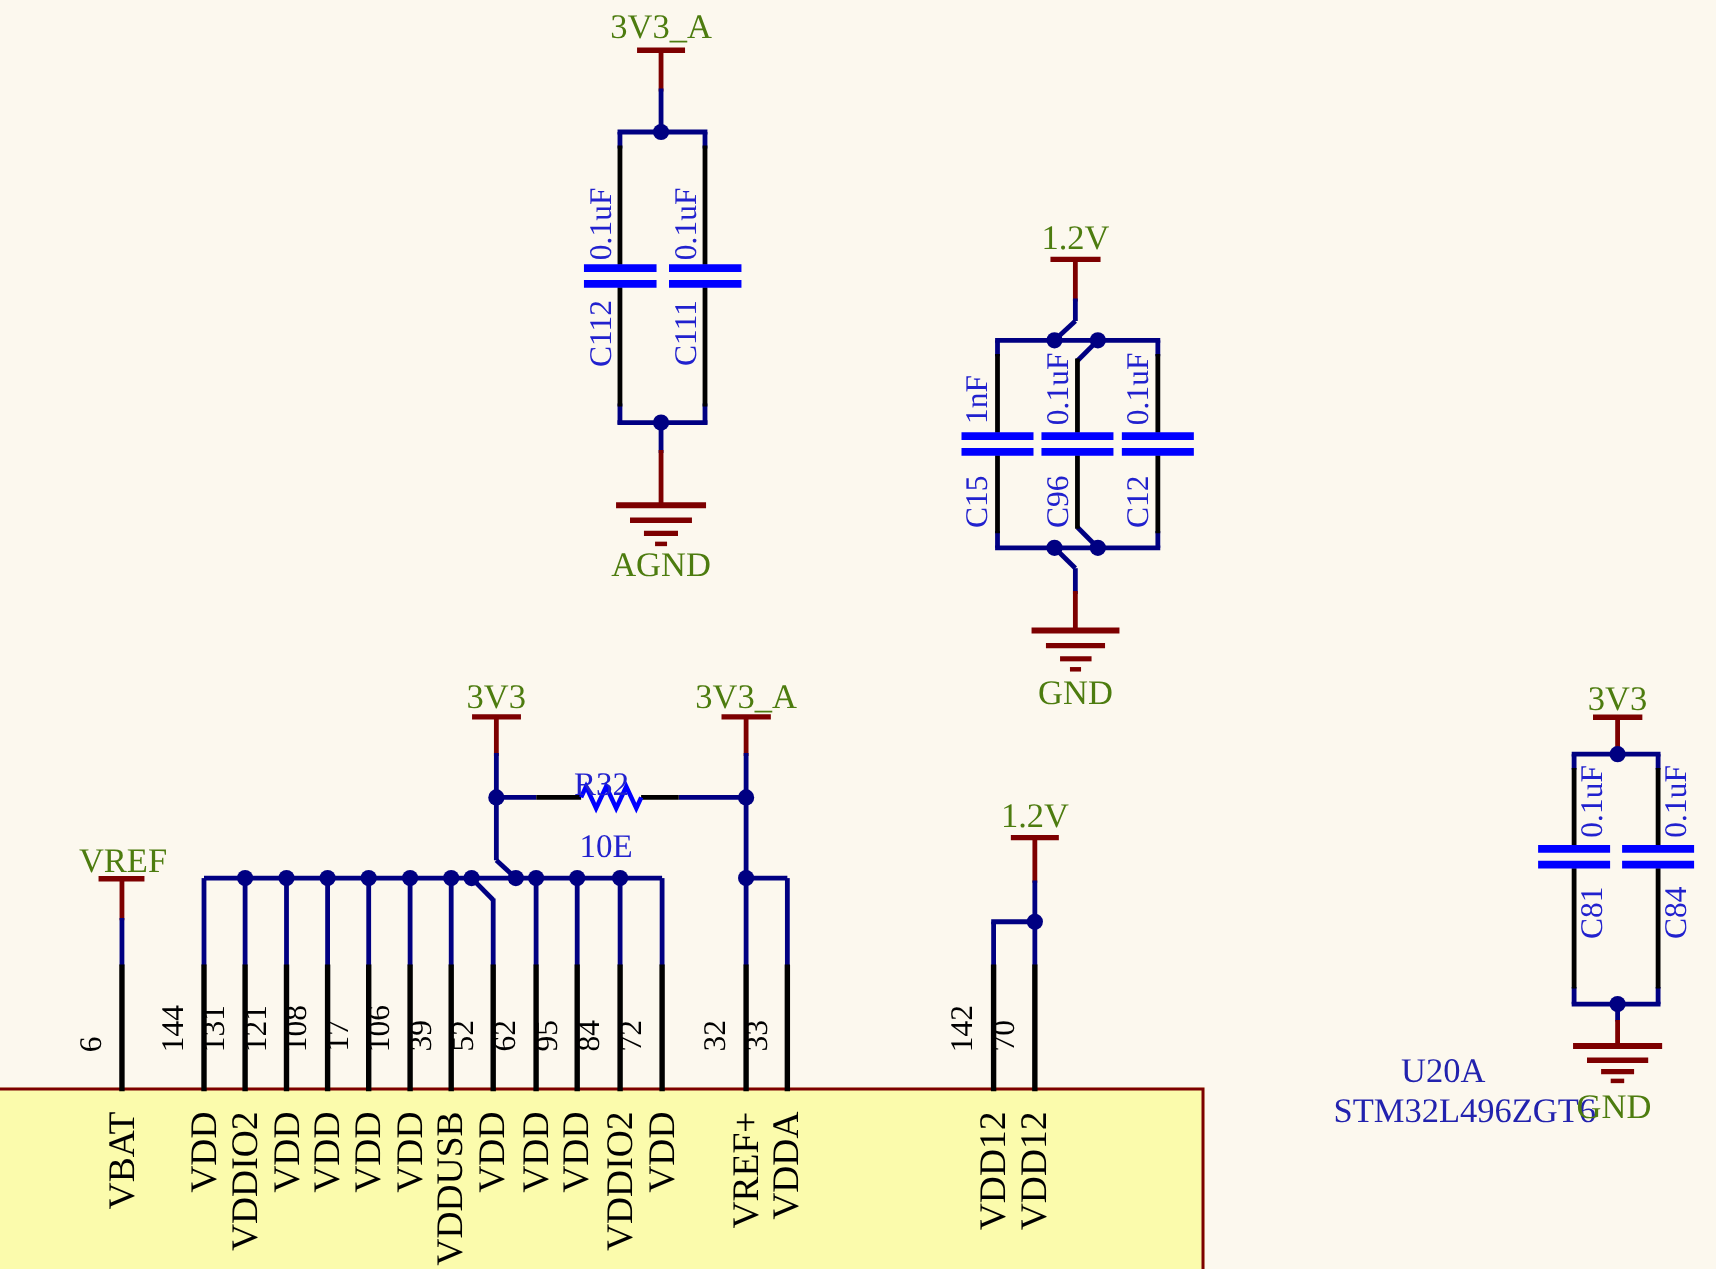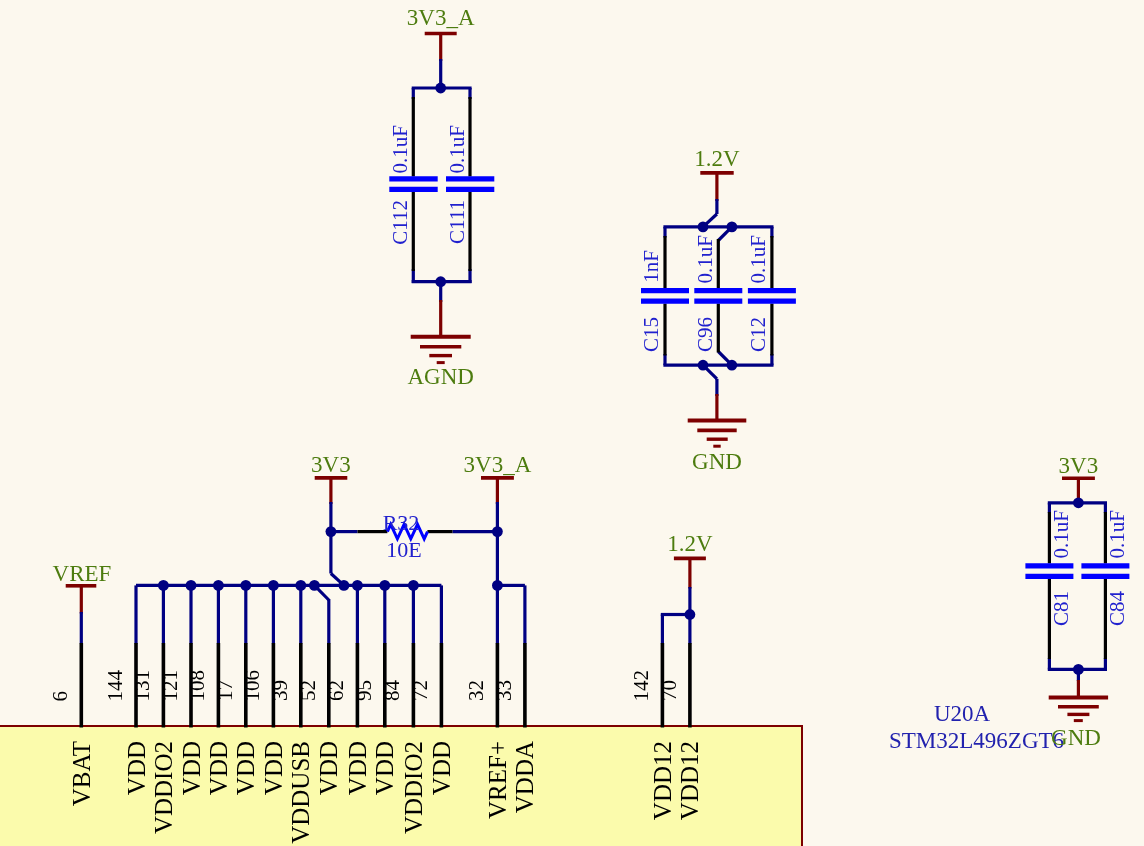--- a/index.html
+++ b/index.html
@@ -266,21 +266,21 @@
   <div class="lbl power" style="left:717px;top:159px">1.2V</div>
   <div class="lbl power" style="left:330.9px;top:465px">3V3</div>
   <div class="lbl power" style="left:497.4px;top:465px">3V3_A</div>
   <div class="lbl power" style="left:82px;top:574px">VREF</div>
   <div class="lbl power" style="left:690px;top:544px">1.2V</div>
   <div class="lbl power" style="left:1078.4px;top:466px">3V3</div>
   <div class="lbl power" style="left:440.7px;top:377px">AGND</div>
   <div class="lbl power" style="left:717px;top:462px">GND</div>
 
   <div class="lbl bluetxt" style="left:401px;top:523px">R32</div>
-  <div class="lbl bluetxt" style="left:404px;top:550px">10E</div>
+  <div class="lbl bluetxt" style="left:404px;top:564px">10E</div>
 
   <div class="vtxt caplbl" style="left:389.8px;bottom:673px">0.1uF</div>
   <div class="vtxt caplbl" style="left:389.8px;top:200px">C112</div>
   <div class="vtxt caplbl" style="left:446.5px;bottom:673px">0.1uF</div>
   <div class="vtxt caplbl" style="left:446.5px;top:200px">C111</div>
   <div class="vtxt caplbl" style="left:641.2px;bottom:563px">1nF</div>
   <div class="vtxt caplbl" style="left:641.2px;top:317px">C15</div>
   <div class="vtxt caplbl" style="left:694.8px;bottom:563px">0.1uF</div>
   <div class="vtxt caplbl" style="left:694.8px;top:317px">C96</div>
   <div class="vtxt caplbl" style="left:748.2px;bottom:563px">0.1uF</div>

